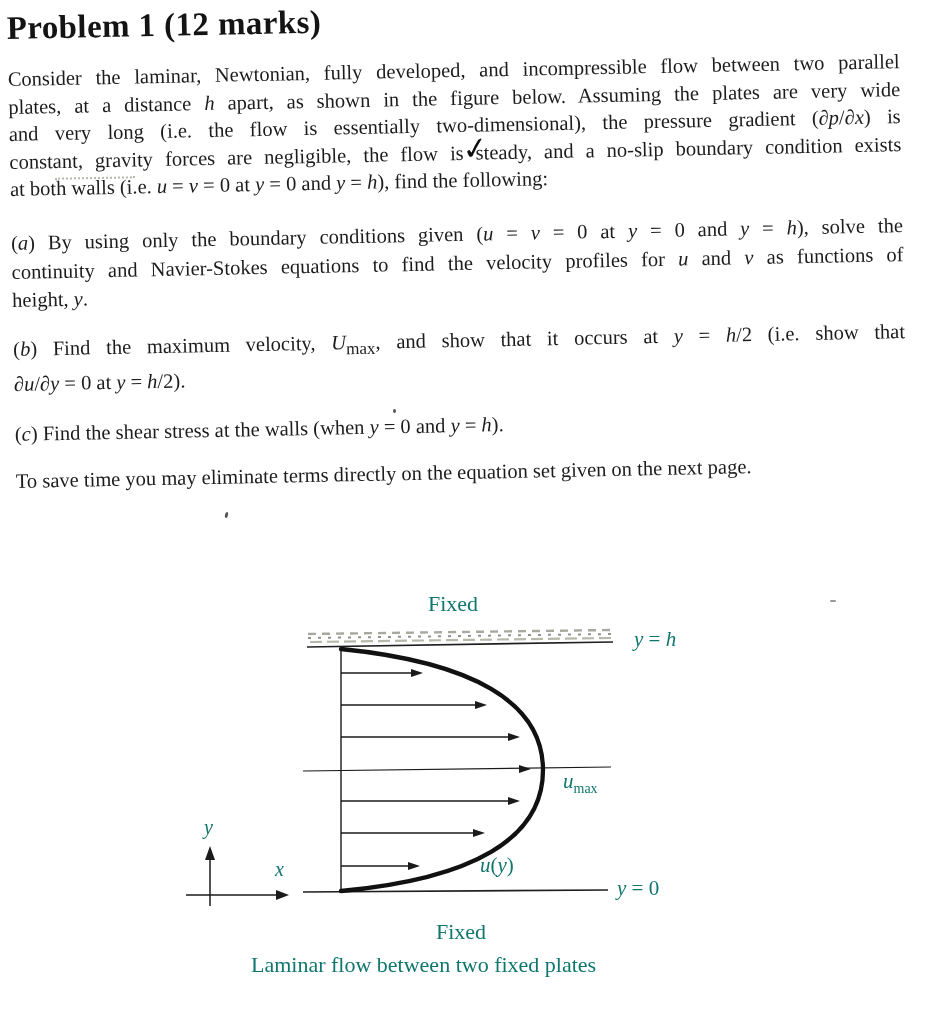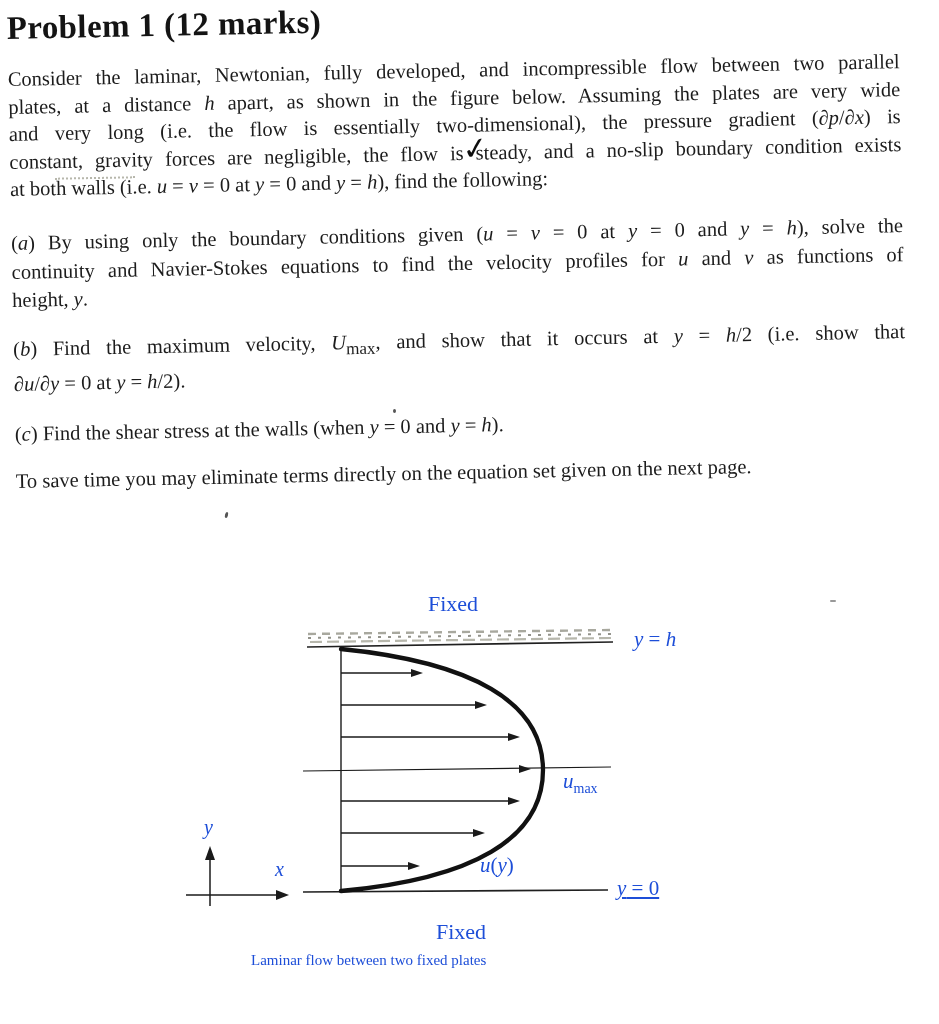--- a/index.html
+++ b/index.html
@@ -18,21 +18,21 @@
   }
   .para{position:absolute;left:0;width:100%;font-size:20.5px;color:#1c1c1c;}
   .para .line{width:100%;}
   .j{text-align:justify;text-align-last:justify;}
   #p-intro{top:66px;}   #p-intro .line{line-height:27.6px;}
   #p-a{top:229px;}      #p-a .line{line-height:28.5px;}
   #p-b{top:335px;}      #p-b .line{line-height:29px;}
   #p-c{top:420px;}      #p-c .line{line-height:28px;}
   #p-close{top:467px;}  #p-close .line{line-height:28px;}
   .fig-label{
-    position:absolute;font-size:21px;color:#1d4ed8;white-space:nowrap;
+    position:absolute;font-size:21px;color:#0f766e;white-space:nowrap;
   }
   .fig-label sub{font-size:14px;}
   .math i{font-family:"Liberation Serif", serif;}
   .checkmark{
     position:absolute;left:462px;top:130px;font-size:31px;font-weight:700;
     color:#0d0d0d;transform:rotate(-8deg);
     font-family:"DejaVu Sans", sans-serif;
   }
   svg.figure{position:absolute;left:0;top:0;}
   .artifact{position:absolute;background:#555;border-radius:50%;}
@@ -135,17 +135,17 @@
   <g>
     <line x1="186" y1="895" x2="278" y2="895" stroke="#1a1a1a" stroke-width="1.5"></line>
     <polygon points="289,895 276,890 276,900" fill="#1a1a1a"></polygon>
   </g>
 </svg>
 
 <div class="fig-label" style="left:428px;top:591px;font-size:22px;">Fixed</div>
 <div class="fig-label math" style="left:634px;top:627px;"><i>y</i> = <i>h</i></div>
 <div class="fig-label math" style="left:547px;top:769px;margin-left:16px;"><i>u</i><sub>max</sub></div>
 <div class="fig-label math" style="left:444px;top:853px;margin-left:36px;"><i>u</i>(<i>y</i>)</div>
-<div class="fig-label math" style="left:617px;top:876px;text-decoration:underline;"><i>y</i> = 0</div>
+<div class="fig-label math" style="left:617px;top:876px;"><i>y</i> = 0</div>
 <div class="fig-label math" style="left:204px;top:816px;font-size:20px;"><i>y</i></div>
 <div class="fig-label math" style="left:275px;top:858px;font-size:20px;"><i>x</i></div>
 <div class="fig-label" style="left:436px;top:919px;font-size:22px;">Fixed</div>
-<div class="fig-label" style="left:251px;top:952px;font-size:15px;">Laminar flow between two fixed plates</div>
+<div class="fig-label" style="left:251px;top:952px;font-size:22px;">Laminar flow between two fixed plates</div>
 
 </body></html>

